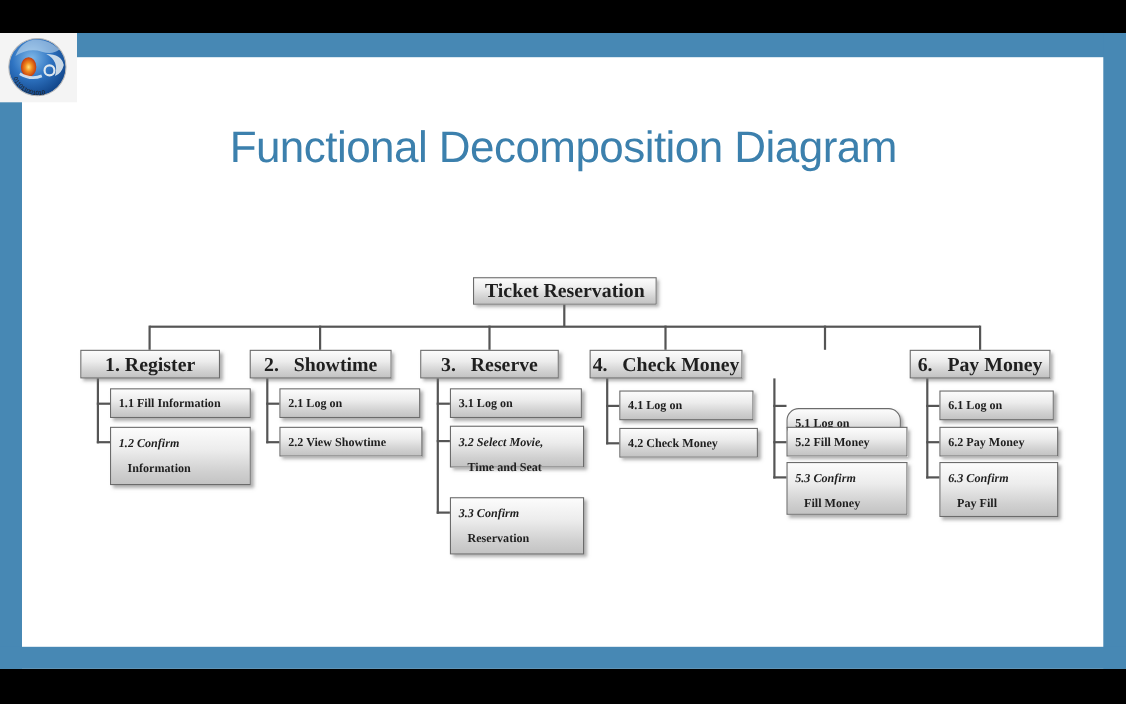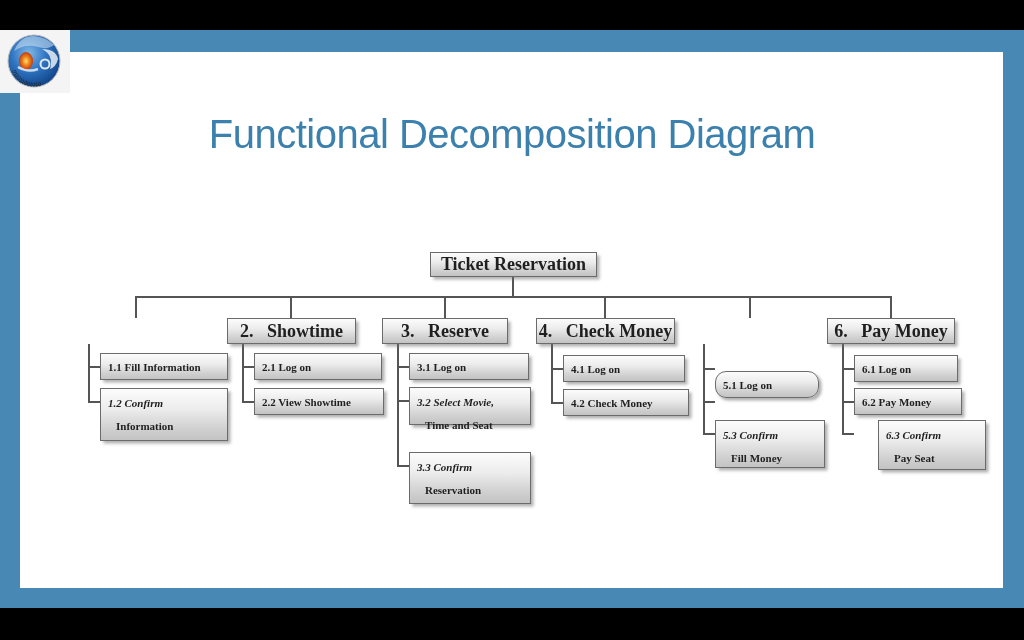--- a/index.html
+++ b/index.html
@@ -106,20 +106,21 @@
   <div class="line" style="left:703px;top:401px;width:12px;height:2px;"></div>
   <div class="line" style="left:703px;top:433px;width:12px;height:2px;"></div>
 
   <div class="line" style="left:842px;top:344px;width:2px;height:91px;"></div>
   <div class="line" style="left:842px;top:368px;width:12px;height:2px;"></div>
   <div class="line" style="left:842px;top:401px;width:12px;height:2px;"></div>
   <div class="line" style="left:842px;top:433px;width:12px;height:2px;"></div>
 
   <div class="node center" style="left:430px;top:252px;width:167px;height:25px;">Ticket Reservation</div>
 
+  <div class="node center" style="left:73px;top:318px;width:127px;height:26px;">1. Register</div>
   <div class="node child" style="left:100px;top:353px;width:128px;height:27px;">
     <span class="l1">1.1 Fill Information</span>
   </div>
   <div class="node child double" style="left:100px;top:388px;width:128px;height:53px;">
     <span class="l1">1.2 Confirm</span>
     <span class="l2">Information</span>
   </div>
 
   <div class="node center" style="left:227px;top:318px;width:129px;height:26px;">2.   Showtime</div>
   <div class="node child" style="left:254px;top:353px;width:128px;height:27px;">
@@ -146,30 +147,33 @@
   <div class="node child" style="left:563px;top:355px;width:122px;height:27px;">
     <span class="l1">4.1 Log on</span>
   </div>
   <div class="node child" style="left:563px;top:389px;width:126px;height:27px;">
     <span class="l1">4.2 Check Money</span>
   </div>
 
   <div class="node child" style="left:715px;top:371px;width:104px;height:27px;border-radius:11px;">
     <span class="l1">5.1 Log on</span>
   </div>
+  <div class="node child" style="left:715px;top:388px;width:110px;height:27px;">
+    <span class="l1">5.2 Fill Money</span>
+  </div>
   <div class="node child double" style="left:715px;top:420px;width:110px;height:48px;">
     <span class="l1">5.3 Confirm</span>
     <span class="l2">Fill Money</span>
   </div>
 
   <div class="node center" style="left:827px;top:318px;width:128px;height:26px;">6.   Pay Money</div>
   <div class="node child" style="left:854px;top:355px;width:104px;height:27px;">
     <span class="l1">6.1 Log on</span>
   </div>
   <div class="node child" style="left:854px;top:388px;width:108px;height:27px;">
     <span class="l1">6.2 Pay Money</span>
   </div>
-  <div class="node child double" style="left:854px;top:420px;width:108px;height:50px;margin-left:24px;">
+  <div class="node child double" style="left:854px;top:420px;width:108px;height:50px;">
     <span class="l1">6.3 Confirm</span>
-    <span class="l2">Pay Seat</span>
+    <span class="l2">Pay Fill</span>
   </div>
 
 </div>
 
 </body></html>

